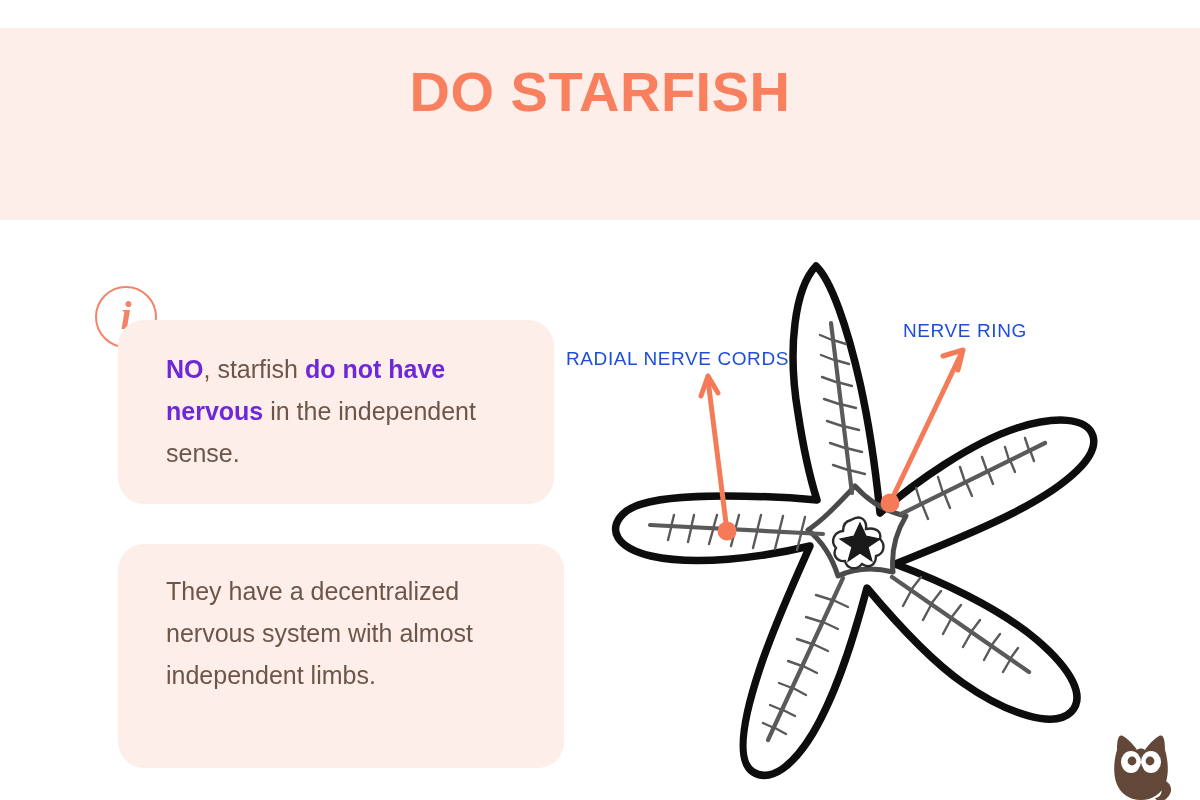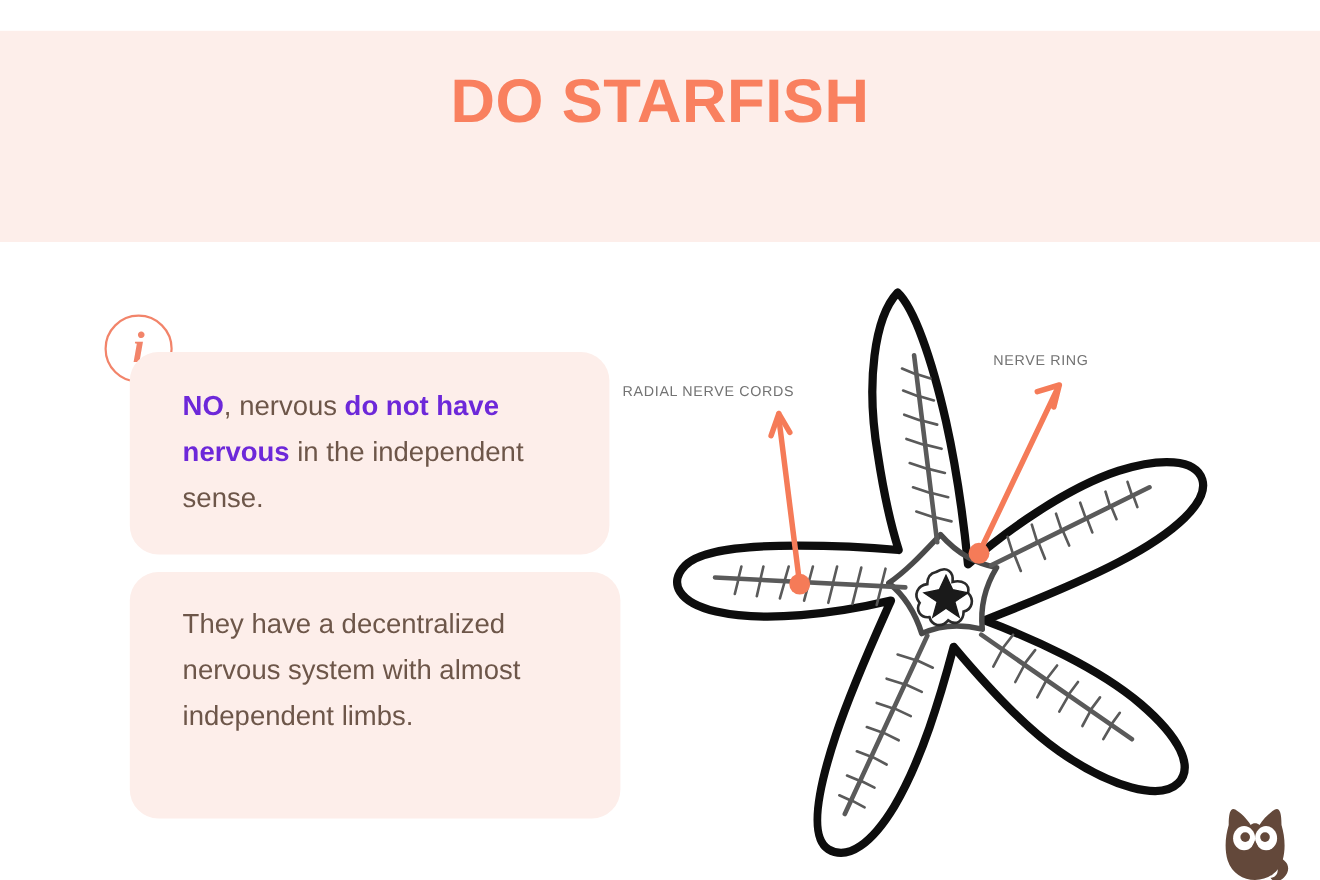--- a/index.html
+++ b/index.html
@@ -61,21 +61,21 @@
     padding-bottom:3px;
   }
 
   
   .card {
     position:absolute;
     background:#fdeeea;
     border-radius:26px;
   }
   .card-1 { left:118px; top:292px; width:436px; height:184px; }
-  .card-2 { left:118px; top:492px; width:446px; height:224px; }
+  .card-2 { left:118px; top:516px; width:446px; height:224px; }
 
   .card-text {
     position:absolute;
     left:48px;
     right:22px;
     top:28px;
     color:#6d5649;
     font-family:"Liberation Sans", sans-serif;
     font-size:25px;
     line-height:42px;
@@ -88,23 +88,23 @@
   .diagram {
     position:absolute;
     left:555px; top:200px;
     width:600px; height:560px;
   }
   .diagram svg { display:block; width:600px; height:560px; }
 
   
   .anno-label {
     position:absolute;
-    color:#737373;
+    color:#1d4ed8;
     font-family:"Liberation Sans", sans-serif;
-    font-size:13px;
+    font-size:19px;
     font-weight:500;
     letter-spacing:0.6px;
     white-space:nowrap;
   }
   .anno-radial { left:566px; top:320px; }
   .anno-ring   { left:903px; top:292px; }
 
   
   .owl-logo {
     position:absolute;
@@ -121,21 +121,21 @@
   <div class="title">
     <span class="line">DO STARFISH</span>
   </div>
 
   <div class="info-icon">
     <span class="glyph">i</span>
   </div>
 
   <div class="card card-1">
     <div class="card-text">
-      <b>NO</b><span>, nervous </span><b>do not have nervous</b><span> in the independent sense.</span>
+      <b>NO</b><span>, starfish </span><b>do not have nervous</b><span> in the independent sense.</span>
     </div>
   </div>
 
   <div class="card card-2">
     <div class="card-text">They have a decentralized nervous system with almost independent limbs.</div>
   </div>
 
   <div class="diagram">
     <svg viewBox="0 0 600 560" xmlns="http://www.w3.org/2000/svg">
 

